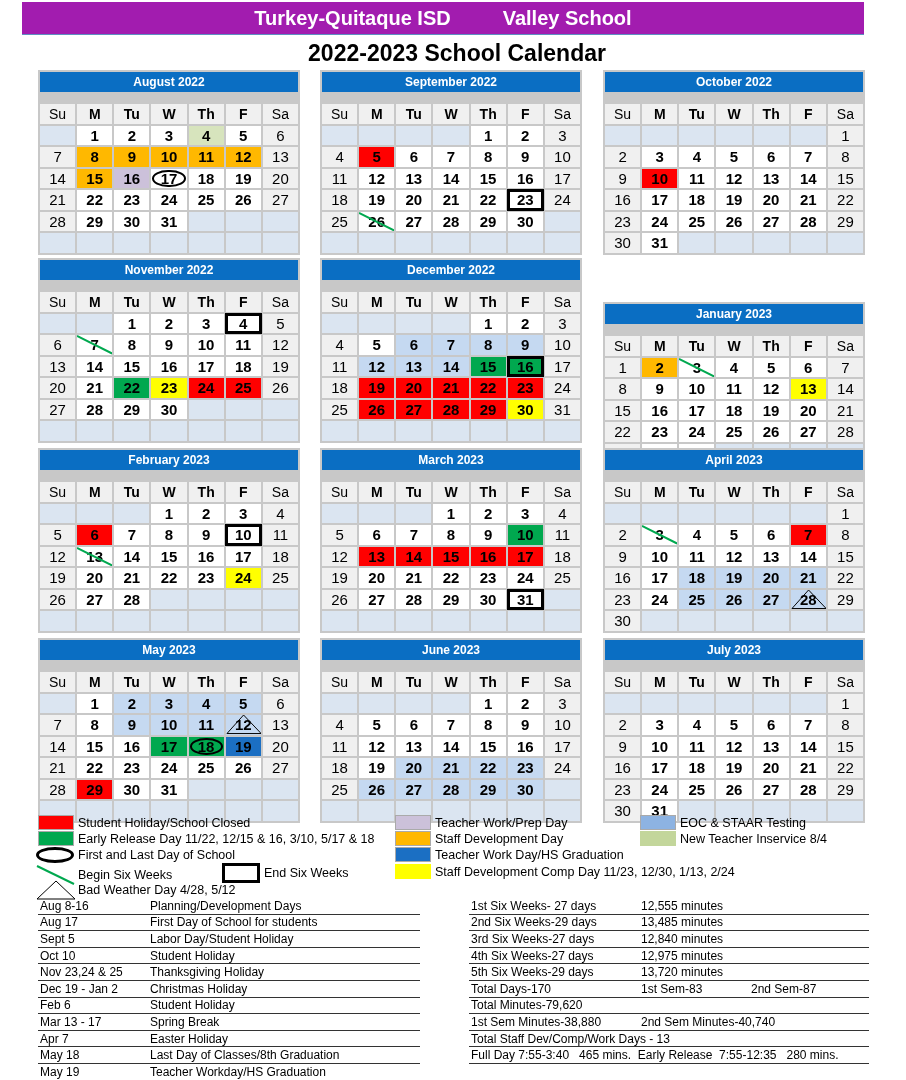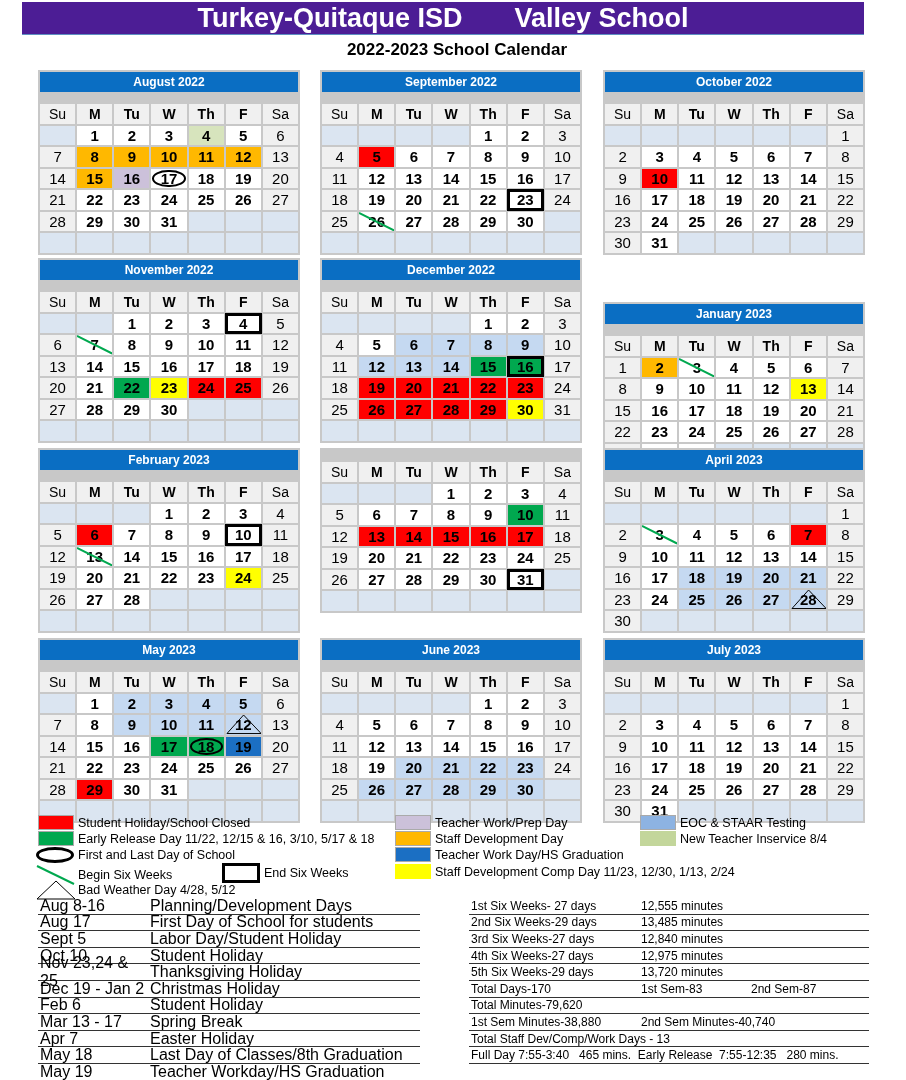--- a/index.html
+++ b/index.html
@@ -1,27 +1,27 @@
 <!DOCTYPE html>
 <html><head>
 <meta charset="utf-8">
 <style>
   * { box-sizing: border-box; margin: 0; padding: 0; }
   html, body { width: 906px; height: 1080px; background: #ffffff; overflow: hidden; }
   body { font-family: "Liberation Sans", sans-serif; color: #000; position: relative; }
 
   .banner {
     position: absolute; left: 22px; top: 2px; width: 842px; height: 33px;
-    background: #4c1d95; color: #fff; font-weight: bold; font-size: 27px;
+    background: #a21caf; color: #fff; font-weight: bold; font-size: 20px;
     display: flex; align-items: center; justify-content: center; gap: 52px;
     border-bottom: 1px solid #5d8fc1;
   }
   .subtitle {
     position: absolute; left: 0; top: 40px; width: 906px; text-align: center;
-    font-weight: bold; font-size: 17px; padding-left: 8px;
+    font-weight: bold; font-size: 23px; padding-left: 8px;
   }
 
   .month {
     position: absolute; width: 262px;
     border: 2px solid #c8c8c8; background: #c8c8c8;
   }
   .month-title {
     height: 20px; background: #0a6ec3; color: #fff; font-weight: bold;
     font-size: 12px; text-align: center; line-height: 20px;
   }
@@ -60,21 +60,21 @@
     position: absolute; left: 0; top: 0; width: 100%; height: 100%; pointer-events: none;
   }
 
   
   .legend { position: absolute; font-size: 12.5px; }
   .legend-item { position: absolute; display: flex; align-items: center; white-space: nowrap; }
   .swatch { width: 36px; height: 15px; margin-right: 4px; border: 1px solid #aaa; }
 
   
   .events {
-    position: absolute; left: 38px; top: 898px; width: 382px; font-size: 16px;
+    position: absolute; left: 38px; top: 898px; width: 382px; font-size: 12px;
   }
   .events .row, .stats .row {
     height: 16.6px; border-bottom: 1px solid #333; display: flex; align-items: center;
   }
   .events .date { width: 112px; padding-left: 2px; }
   .events .desc { flex: 1; }
   .stats {
     position: absolute; left: 469px; top: 898px; width: 400px; font-size: 12px;
   }
   .stats .row { padding-left: 2px; }
@@ -899,20 +899,21 @@
         <div class="cell empty"></div>
         <div class="cell empty"></div>
         <div class="cell empty"></div>
         <div class="cell empty"></div>
         <div class="cell empty"></div>
         <div class="cell empty"></div>
         <div class="cell empty"></div>
       </div>
     </div>
     <div class="month" style="left: 320px; top: 448px;">
+      <div class="month-title">March 2023</div>
       <div class="grid">
         <div class="dow">Su</div>
         <div class="dow wk">M</div>
         <div class="dow wk">Tu</div>
         <div class="dow wk">W</div>
         <div class="dow wk">Th</div>
         <div class="dow wk">F</div>
         <div class="dow">Sa</div>
         <div class="cell empty"></div>
         <div class="cell empty"></div>

